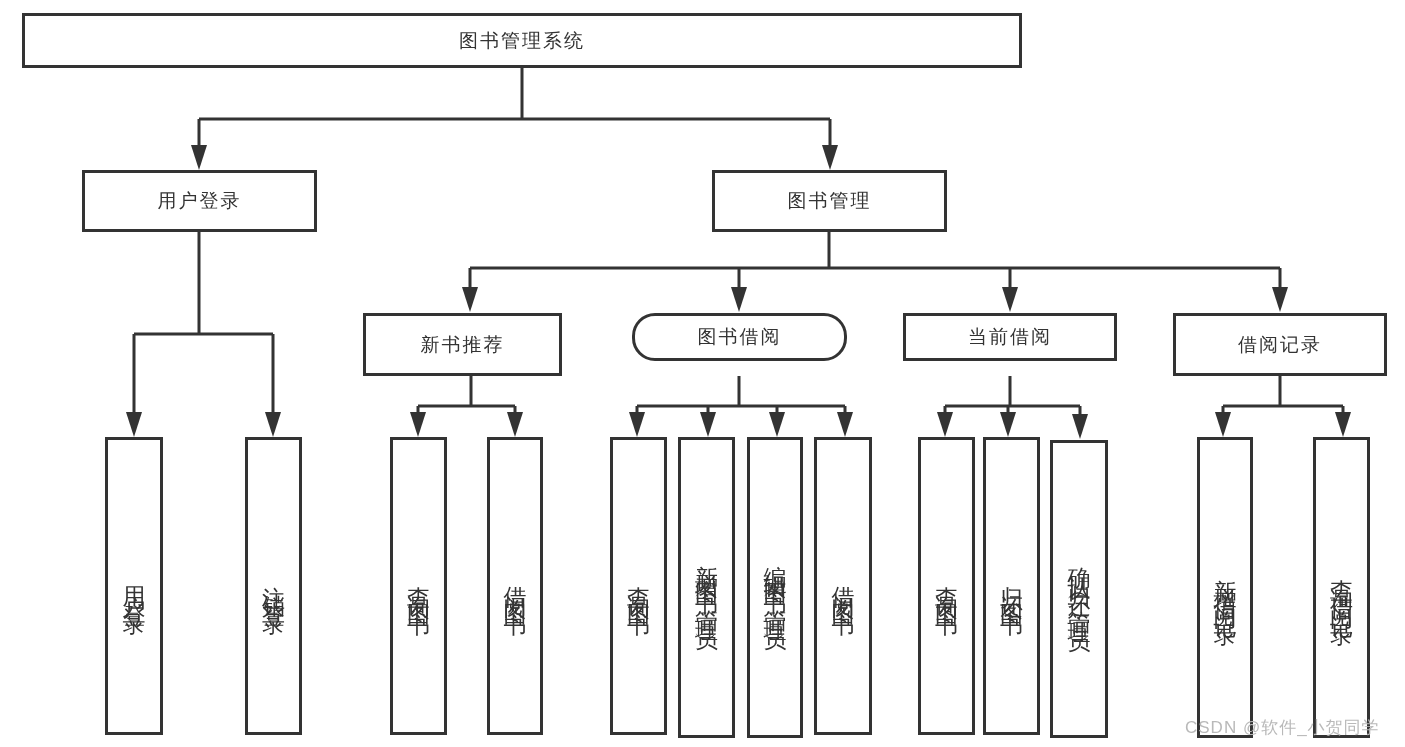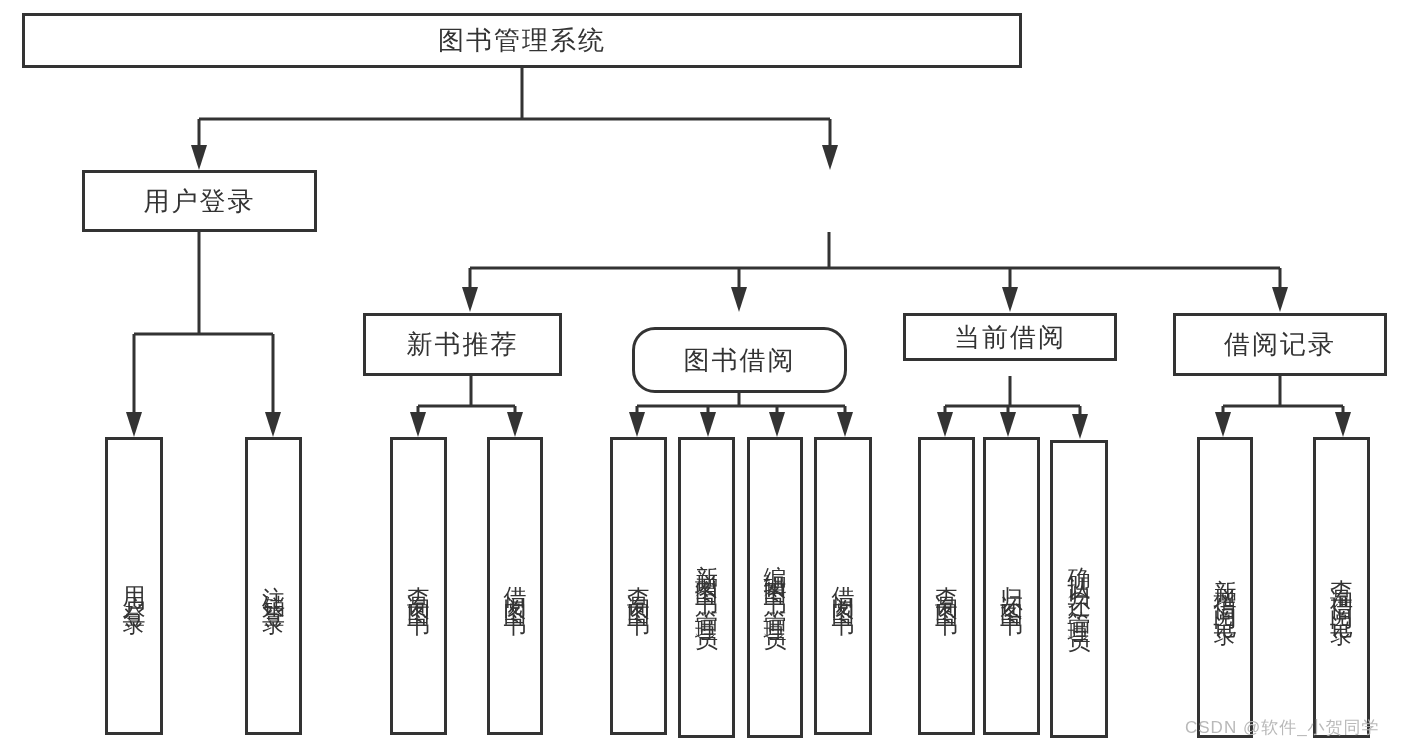--- a/index.html
+++ b/index.html
@@ -14,21 +14,21 @@
   .box{
     position:absolute;
     box-sizing:border-box;
     background:#ffffff;
     border:3px solid #333333;
     color:#333333;
     display:flex;align-items:center;justify-content:center;
     z-index:2;
     text-align:center;
   }
-  .h-label{font-size:26px;letter-spacing:2px;white-space:nowrap;}
+  .h-label{font-size:19px;letter-spacing:2px;white-space:nowrap;}
   .v-label{
     writing-mode:vertical-rl;
     text-orientation:mixed;
     font-size:23px;
     letter-spacing:9px;
     line-height:1;
   }
   .watermark{
     position:absolute;
     z-index:3;
@@ -79,25 +79,28 @@
     <polygon points="1335,412 1351,412 1343,437" fill="#333333"></polygon>
   </svg>
 
   <div class="box" style="left:22px;top:13px;width:1000px;height:55px;">
     <span class="h-label">图书管理系统</span>
   </div>
 
   <div class="box" style="left:82px;top:170px;width:235px;height:62px;">
     <span class="h-label">用户登录</span>
   </div>
+  <div class="box" style="left:712px;top:170px;width:235px;height:62px;">
+    <span class="h-label">图书管理</span>
+  </div>
 
   <div class="box" style="left:363px;top:313px;width:199px;height:63px;">
     <span class="h-label">新书推荐</span>
   </div>
-  <div class="box" style="left:632px;top:327px;width:215px;height:66px;border-radius:23px;">
+  <div class="box" style="left:632px;top:313px;width:215px;height:48px;border-radius:23px;">
     <span class="h-label">图书借阅</span>
   </div>
   <div class="box" style="left:903px;top:313px;width:214px;height:48px;">
     <span class="h-label">当前借阅</span>
   </div>
   <div class="box" style="left:1173px;top:313px;width:214px;height:63px;">
     <span class="h-label">借阅记录</span>
   </div>
 
   <div class="box" style="left:105px;top:437px;width:58px;height:298px;">

